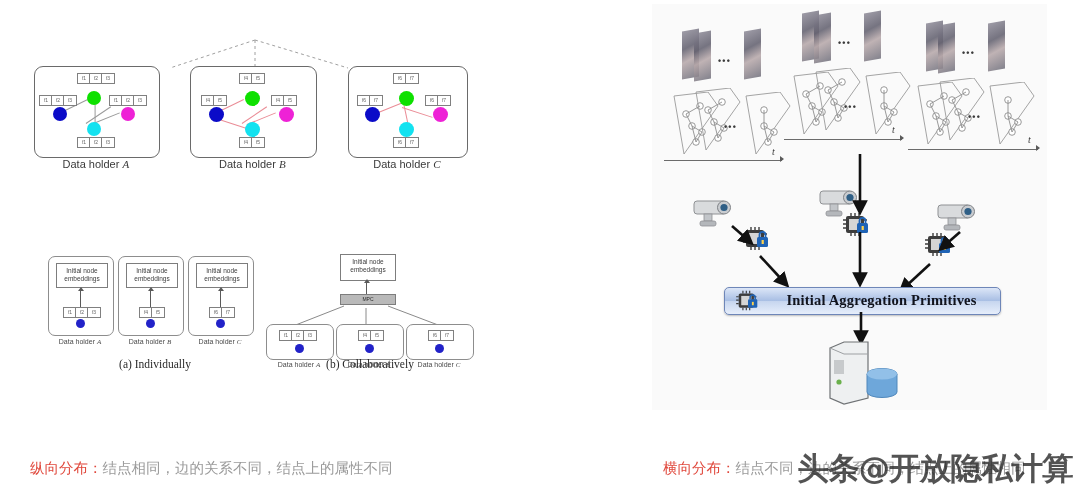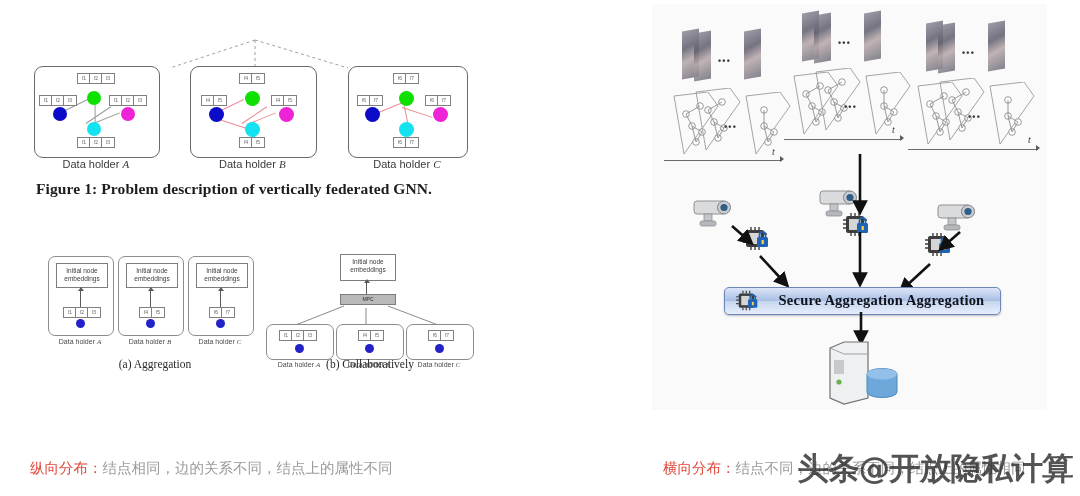--- a/index.html
+++ b/index.html
@@ -192,21 +192,20 @@
         <div class="node n-blue" style="left:16px;top:40px;width:15px;height:15px;"></div>
         <div class="node n-cyan" style="left:50px;top:55px;width:15px;height:15px;"></div>
         <div class="node n-mag" style="left:84px;top:40px;width:15px;height:15px;"></div>
       </div>
 
       <div class="hlabel hl-a"><span>Data holder </span><i>A</i></div>
       <div class="hlabel hl-b"><span>Data holder </span><i>B</i></div>
       <div class="hlabel hl-c"><span>Data holder </span><i>C</i></div>
     </div>
 
-    <div class="fig1-cap">Figure 1: Problem description of vertically federated GNN.</div>
 
     <div class="fig2">
 
       <div class="panel" style="left:18px;top:6px;width:64px;height:78px;">
         <div class="emb-box" style="left:7px;top:6px;width:50px;height:20px;">
           <div>Initial node</div>
           <div>embeddings</div>
         </div>
         <div class="arrow-v" style="left:31px;top:33px;height:17px;"></div>
         <div class="arrow-head" style="left:28.5px;top:30px;"></div>
@@ -236,21 +235,21 @@
           <div>embeddings</div>
         </div>
         <div class="arrow-v" style="left:31px;top:33px;height:17px;"></div>
         <div class="arrow-head" style="left:28.5px;top:30px;"></div>
         <div class="fcell" style="left:20px;top:50px;">f6</div>
         <div class="fcell" style="left:32px;top:50px;">f7</div>
         <div class="dot-blue" style="left:27px;top:62px;"></div>
       </div>
       <div class="sublabel" style="left:152px;top:88px;width:76px;"><span>Data holder </span><i>C</i></div>
 
-      <div class="subcap" style="left:60px;top:108px;width:130px;">(a) Aggregation</div>
+      <div class="subcap" style="left:60px;top:108px;width:130px;">(a) Individually</div>
 
       <div class="emb-box" style="left:310px;top:4px;width:54px;height:22px;">
         <div>Initial node</div>
         <div>embeddings</div>
       </div>
       <div class="arrow-v" style="left:336px;top:33px;height:11px;"></div>
       <div class="arrow-head" style="left:333.5px;top:29px;"></div>
 
       <div class="mpc" style="left:310px;top:44px;width:54px;">MPC</div>
 
@@ -494,21 +493,21 @@
         <rect x="4" y="4" width="18" height="17" rx="2" fill="#3d3d3d"></rect>
         <rect x="7" y="7" width="12" height="11" fill="#d5d5d5"></rect>
         <g stroke="#3d3d3d" stroke-width="1.4">
           <path d="M4 8 H1 M4 12 H1 M4 16 H1 M22 8 H25 M22 12 H25 M22 16 H25
                    M9 4 V1 M13 4 V1 M17 4 V1 M9 21 V24 M13 21 V24 M17 21 V24"></path>
         </g>
         <rect x="15" y="11" width="11" height="10" rx="1.5" fill="#1f63b5"></rect>
         <path d="M17.5 11 v-2.2 a3 3 0 0 1 6 0 V11" fill="none" stroke="#1f63b5" stroke-width="1.8"></path>
         <rect x="19.6" y="14" width="2.2" height="4" fill="#ffd34d"></rect>
       </svg>
-      <div class="sap-text">Secure Aggregation Aggregation</div>
+      <div class="sap-text">Initial Aggregation Primitives</div>
     </div>
 
     <svg class="bigarrow" style="left:197px;top:308px;width:24px;height:34px;" viewBox="0 0 24 34">
       <defs>
           <marker id="ah4" markerWidth="6" markerHeight="6" refX="3" refY="3" orient="auto">
         <path d="M0 0 L6 3 L0 6 z" fill="#111"></path>
           </marker>
         </defs>
       <path d="M12 0 L12 26" stroke="#111" stroke-width="2.6" marker-end="url(#ah4)"></path>
     </svg>

